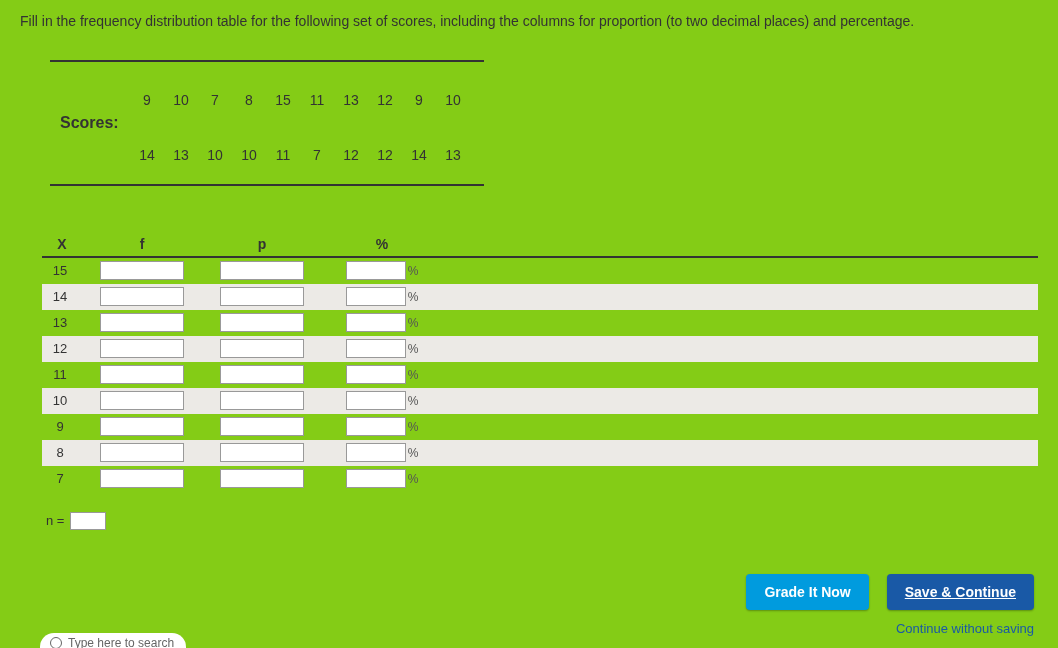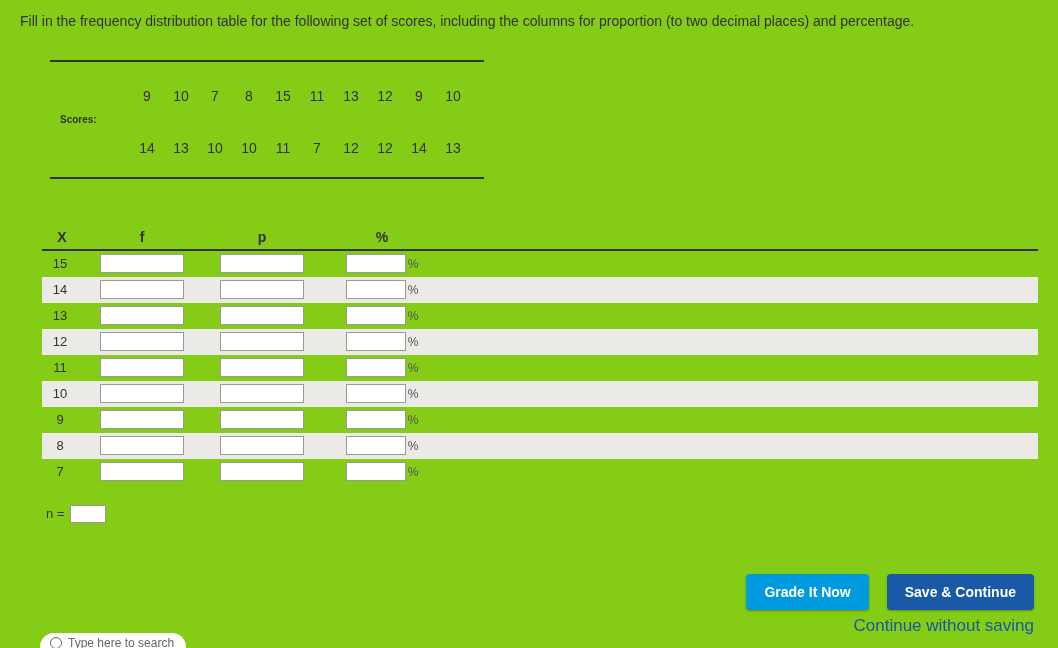--- a/index.html
+++ b/index.html
@@ -31,21 +31,21 @@
     border-bottom: 2px solid #333;
     display: inline-block;
     padding: 6px 14px 6px 10px;
   }
   .scores-box .row {
     display: flex;
     align-items: center;
   }
   .scores-box .label {
     width: 70px;
-    font-size: 10px;
+    font-size: 16px;
     font-weight: 600;
     margin-top: 46px;
   }
   .scores-box .cell {
     width: 34px;
     text-align: center;
     font-size: 14px;
     padding: 4px 0;
   }
 
@@ -120,26 +120,26 @@
     padding: 10px 18px;
     border-radius: 4px;
     font-size: 14px;
     font-weight:600;
     color:#fff;
     border:none;
     cursor:pointer;
     box-shadow: 0 1px 2px rgba(0,0,0,.3);
   }
   .btn-grade { background:#009bde; }
-  .btn-save { background:#1959a6; }
+  .btn-save { background:#1959a6;text-decoration:underline; }
   .continue-link {
     position:absolute;
     right:24px;
     bottom:12px;
-    font-size:17px;
+    font-size:13px;
     color:#1959a6;
     cursor:pointer;
   }
   .search-pill {
     position:absolute;
     left:40px;
     bottom:-2px;
     background:#fff;
     border-radius:14px 14px 0 0;
     padding:3px 12px 0 10px;

